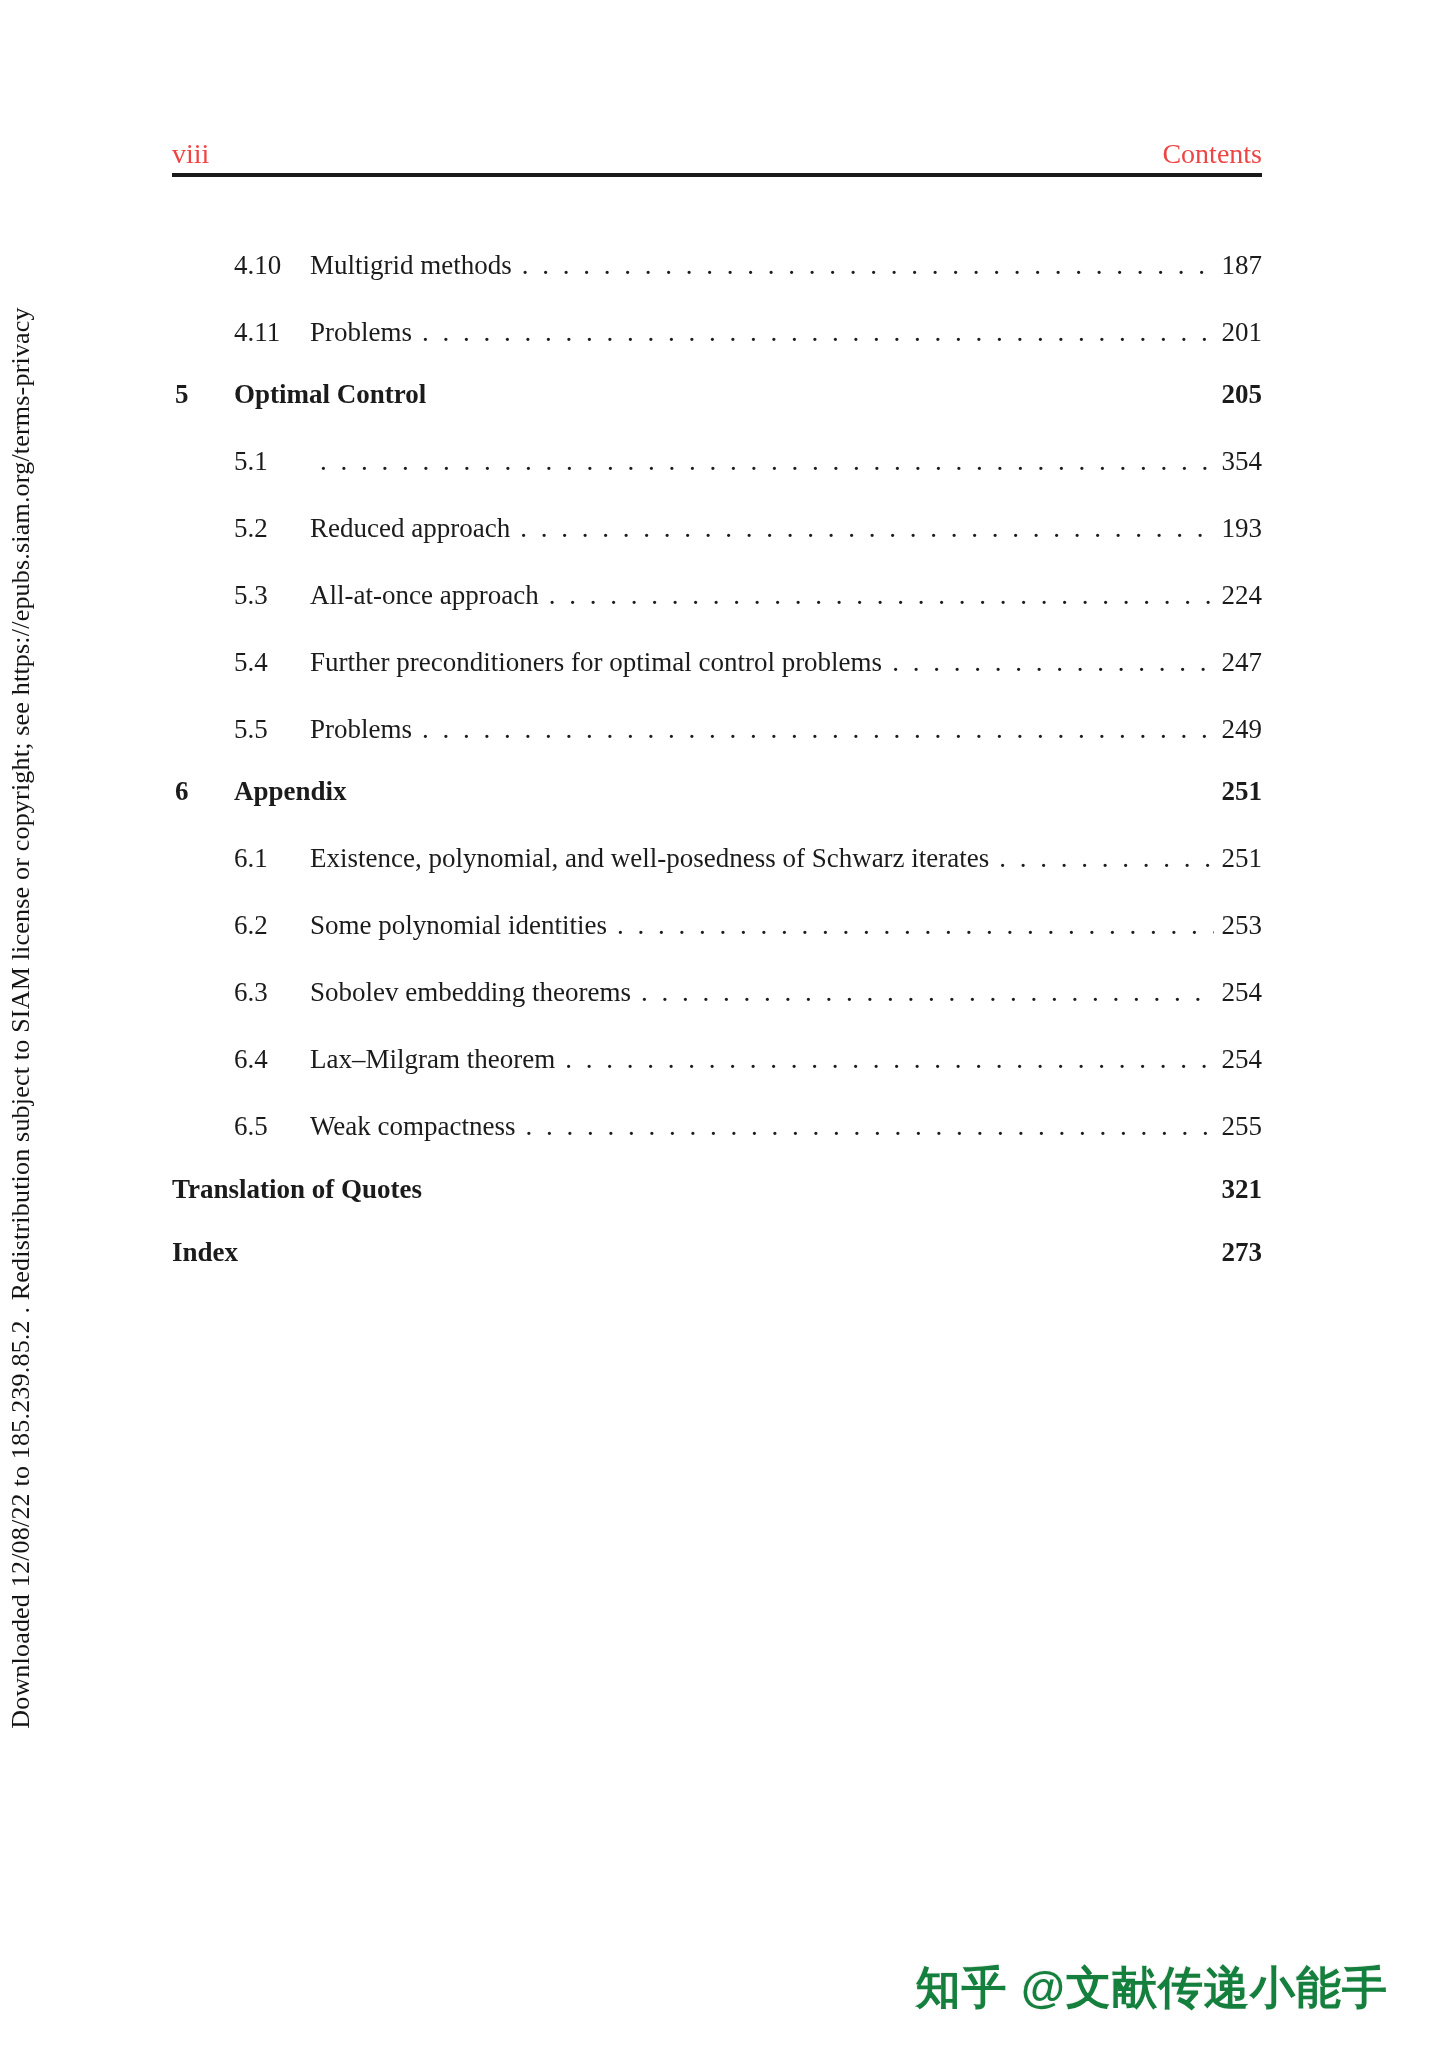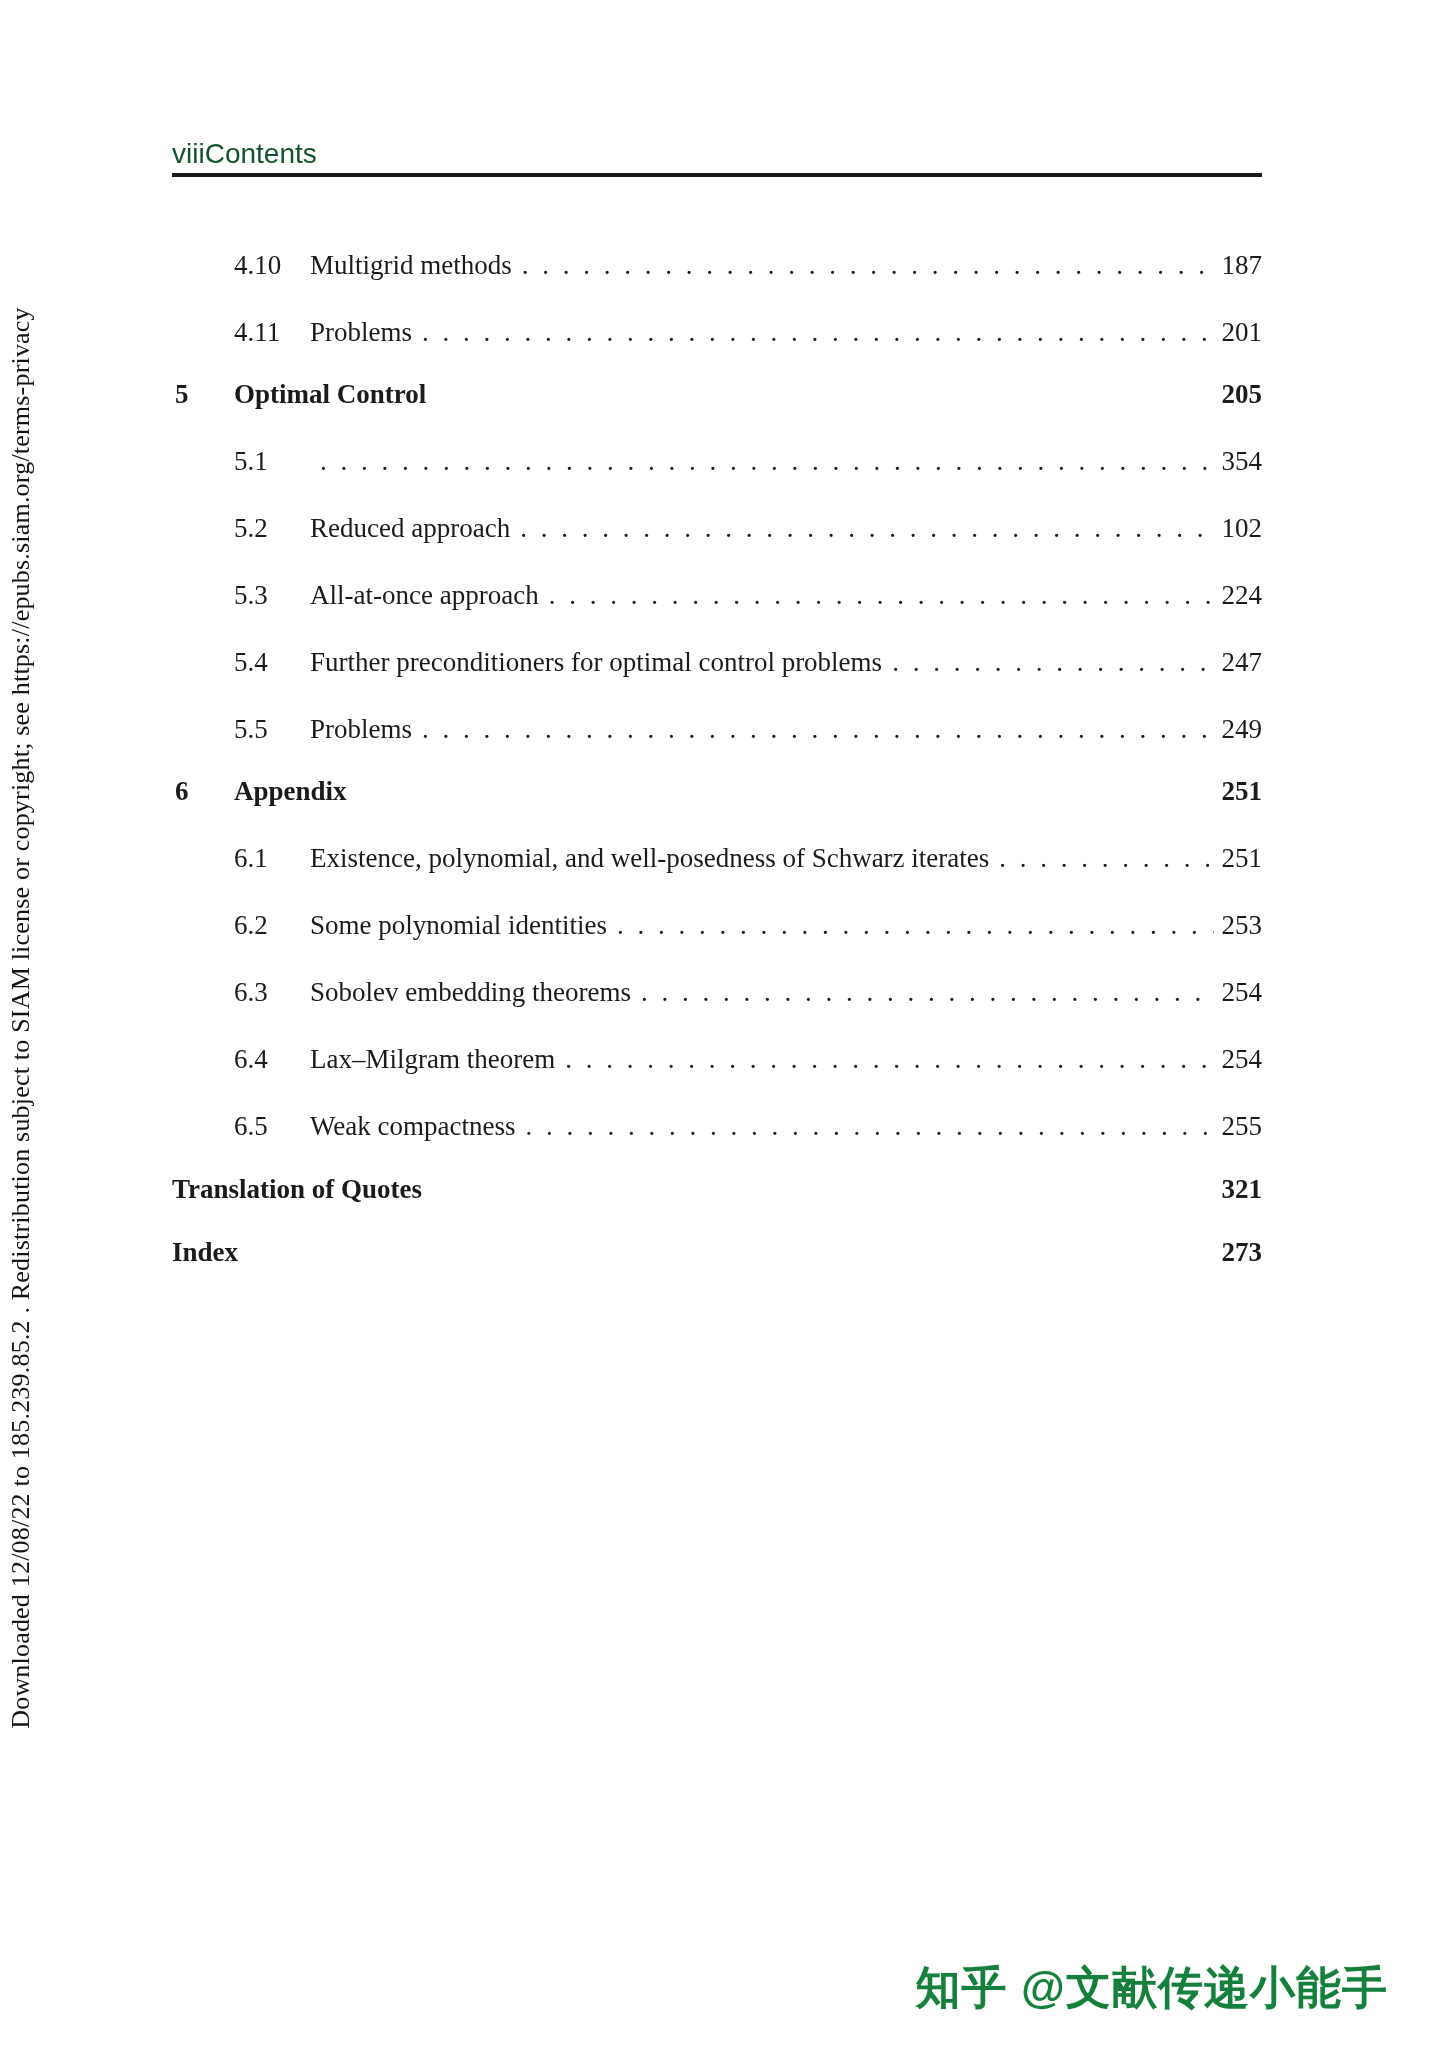--- a/index.html
+++ b/index.html
@@ -24,24 +24,25 @@
     letter-spacing: 0.2px;
     color: #141414;
   }
 
   
   .header {
     position: absolute;
     left: 172px; top: 138px;
     width: 1090px;
     display: flex;
+    justify-content: space-between;
     align-items: baseline;
-    font-family: Liberation Sans, sans-serif;
+    font-family: Liberation Serif, serif;
     font-size: 28px;
-    color: #14532d;
+    color: #ef4444;
   }
   .header-rule {
     position: absolute;
     left: 172px; top: 173px;
     width: 1090px; height: 4px;
     background: #1a1a1a;
   }
 
   
   .toc {
@@ -122,21 +123,21 @@
   </div>
       <div class="toc-row section">
     <span class="num">5.1</span>
     <span class="leader">. . . . . . . . . . . . . . . . . . . . . . . . . . . . . . . . . . . . . . . . . . . . . . . . . . . . . . . . . . . . . . . . . . . . . . . . . . . . . . . . . . . . . . . . . . </span>
     <span class="pagenum">354</span>
   </div>
       <div class="toc-row section">
     <span class="num">5.2</span>
     <span class="title">Reduced approach</span>
     <span class="leader">. . . . . . . . . . . . . . . . . . . . . . . . . . . . . . . . . . . . . . . . . . . . . . . . . . . . . . . . . . . . . . . . . . . . . . . . . . . . . . . . . . . . . . . . . . </span>
-    <span class="pagenum">102</span>
+    <span class="pagenum">193</span>
   </div>
       <div class="toc-row section">
     <span class="num">5.3</span>
     <span class="title">All-at-once approach</span>
     <span class="leader">. . . . . . . . . . . . . . . . . . . . . . . . . . . . . . . . . . . . . . . . . . . . . . . . . . . . . . . . . . . . . . . . . . . . . . . . . . . . . . . . . . . . . . . . . . </span>
     <span class="pagenum">224</span>
   </div>
       <div class="toc-row section">
     <span class="num">5.4</span>
     <span class="title">Further preconditioners for optimal control problems</span>

